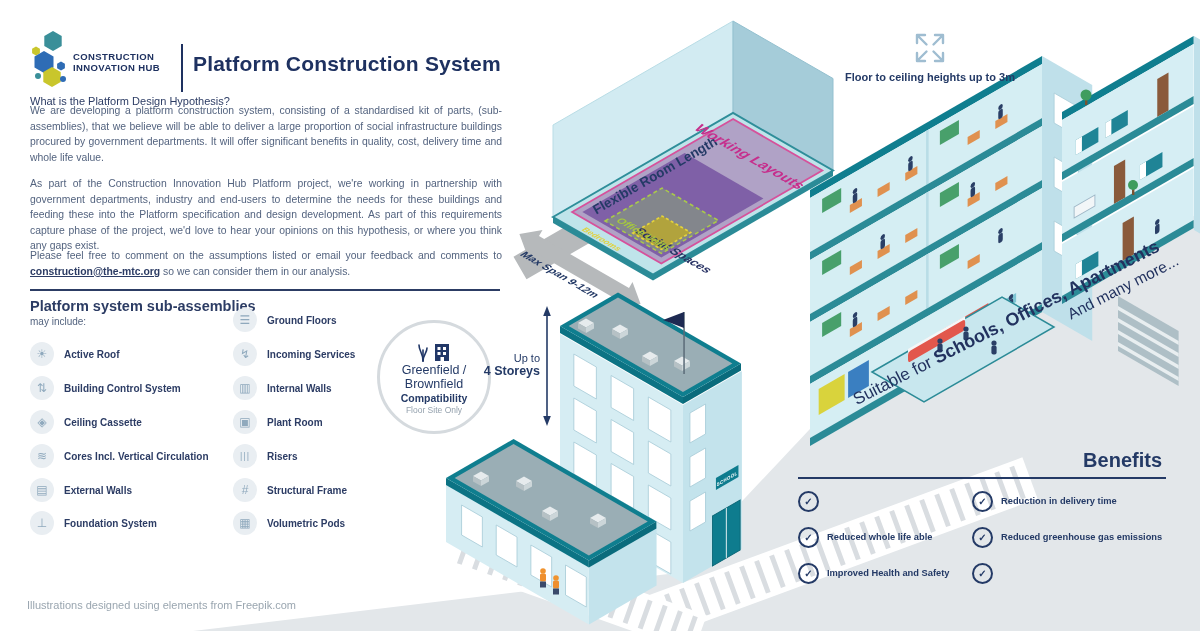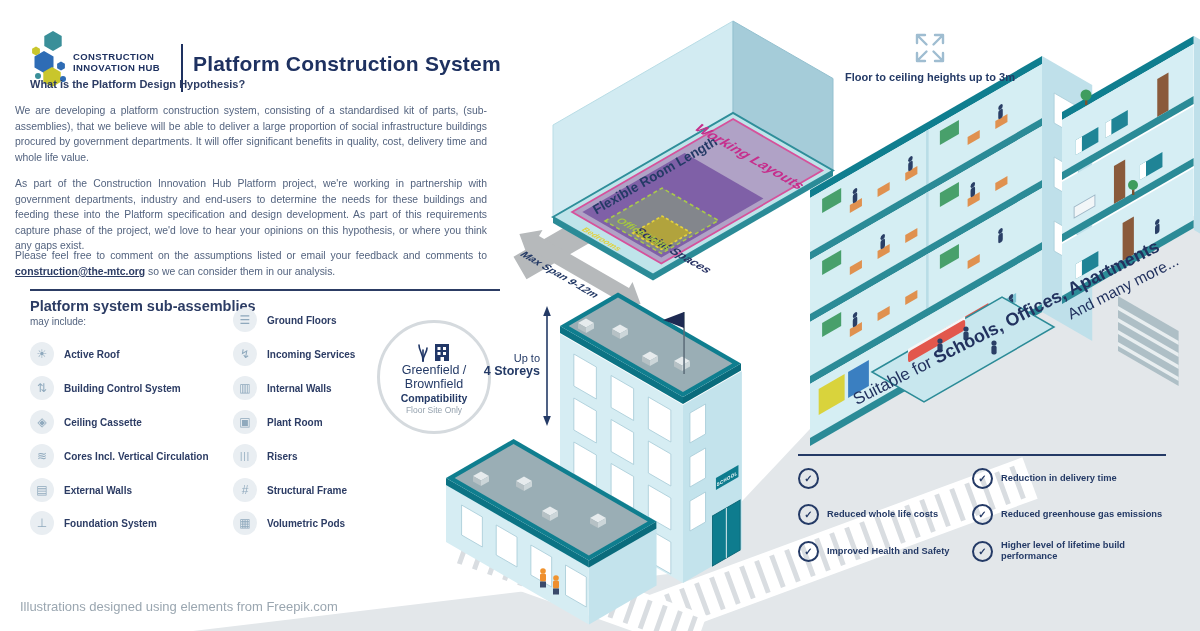--- a/index.html
+++ b/index.html
@@ -5,22 +5,22 @@
   html,body{margin:0;padding:0;}
   body{width:1200px;height:631px;position:relative;overflow:hidden;background:#ffffff;
        font-family:"Liberation Sans",sans-serif;color:#213767;}
   .abs{position:absolute;}
   
   .logo-text{left:73px;top:51px;font-size:9.5px;font-weight:bold;color:#1e3160;
              letter-spacing:.4px;line-height:11px;}
   .hdr-divider{left:181px;top:44px;width:2px;height:48px;background:#1e3160;}
   .page-title{left:193px;top:52px;font-size:21px;font-weight:bold;color:#1e3160;letter-spacing:.2px;}
   
-  .intro-h{left:30px;top:78px;font-size:11px;font-weight:bold;color:#2c3c64;}
-  .para{left:15px;width:472px;font-size:10.4px;line-height:15.5px;color:#53637f;text-align:justify;}
+  .intro-h{left:30px;top:95px;font-size:11px;font-weight:normal;color:#2c3c64;}
+  .para{left:30px;width:472px;font-size:10.4px;line-height:15.5px;color:#53637f;text-align:justify;}
   .email{color:#2c3c64;font-weight:bold;text-decoration:underline;cursor:pointer;}
   .hline{left:30px;top:289px;width:470px;height:2px;background:#2c3c64;}
   .sa-h{left:30px;top:298px;font-size:14.5px;font-weight:bold;color:#2c3c64;}
   .sa-sub{left:30px;top:316px;font-size:10px;color:#53637f;}
   .sa-item{display:flex;align-items:center;gap:10px;}
   .sa-icon{width:24px;height:24px;border-radius:50%;background:#e9eef2;color:#8fa9bd;
            display:flex;align-items:center;justify-content:center;font-size:12px;flex:0 0 auto;}
   .sa-label{font-size:10px;font-weight:bold;color:#2c3c64;white-space:nowrap;}
   
   .gf-circle{left:377px;top:320px;width:108px;height:108px;border:3px solid #d5dade;border-radius:50%;
@@ -47,21 +47,21 @@
   .suit-l2{font-size:15.5px;text-align:right;padding-right:30px;margin-top:2px;}
   
   .benefits{left:798px;top:449px;width:368px;}
   .ben-title{text-align:right;font-size:20px;font-weight:bold;color:#243a66;padding-right:4px;}
   .ben-hr{height:2px;background:#243a66;margin-top:5px;margin-bottom:12px;}
   .ben-grid{display:grid;grid-template-columns:168px 1fr;column-gap:6px;row-gap:15px;}
   .ben-item{display:flex;align-items:center;gap:8px;}
   .bcheck{width:17px;height:17px;border:2px solid #243a66;border-radius:50%;flex:0 0 auto;
           display:flex;align-items:center;justify-content:center;font-size:10px;font-weight:bold;color:#243a66;}
   .ben-label{font-size:9.3px;font-weight:bold;color:#243a66;line-height:11px;}
-  .footer-credit{left:20px;top:599px;font-size:13px;color:#9aa6b0;}
+  .footer-credit{left:27px;top:599px;font-size:11px;color:#9aa6b0;}
 </style>
 </head>
 <body>
 
 <svg class="abs" style="left:0;top:0;z-index:1;" width="1200" height="631" viewBox="0 0 1200 631">
   <defs>
     <g id="ac">
       <polygon points="-8,0 0,-4.6 8,0 0,4.6" fill="#e6ebed"></polygon>
       <polygon points="-8,0 0,4.6 0,10 -8,5.4" fill="#b6c1c5"></polygon>
       <polygon points="8,0 0,4.6 0,10 8,5.4" fill="#ccd6d9"></polygon>
@@ -423,41 +423,41 @@
 <div class="abs isoLabel" style="left:643px;top:226px;font-size:12.5px;color:#2b3566;z-index:2;">Social Spaces</div>
 <div class="abs isoLabel" style="left:624px;top:216px;font-size:10.5px;color:#a5c83e;z-index:2;">Office Units</div>
 <div class="abs isoLabel" style="left:588px;top:226px;font-size:8.5px;color:#e0d23e;z-index:2;">Bedrooms</div>
 
 <div class="abs suitable" style="z-index:2;">
   <div class="suit-l1"><span>Suitable for </span><b>Schools, Offices, Apartments</b></div>
   <div class="suit-l2">And many more...</div>
 </div>
 
 <div class="abs benefits" style="z-index:3;">
+  <div class="ben-title">Benefits</div>
   <div class="ben-hr"></div>
   <div class="ben-grid">
     <div class="ben-item">
       <span class="bcheck">✓</span>
       </div>
     <div class="ben-item">
       <span class="bcheck">✓</span>
       <span class="ben-label">Reduction in delivery time</span>
       </div>
     <div class="ben-item">
       <span class="bcheck">✓</span>
-      <span class="ben-label">Reduced whole life costs</span>
+      <span class="ben-label">Reduced whole life able</span>
       </div>
     <div class="ben-item">
       <span class="bcheck">✓</span>
       <span class="ben-label">Reduced greenhouse gas emissions</span>
       </div>
     <div class="ben-item">
       <span class="bcheck">✓</span>
       <span class="ben-label">Improved Health and Safety</span>
       </div>
     <div class="ben-item">
       <span class="bcheck">✓</span>
-      <span class="ben-label">Higher level of lifetime build performance</span>
       </div>
   </div>
 </div>
 
 <div class="abs footer-credit" style="z-index:3;">Illustrations designed using elements from Freepik.com</div>
 
 </body></html>

